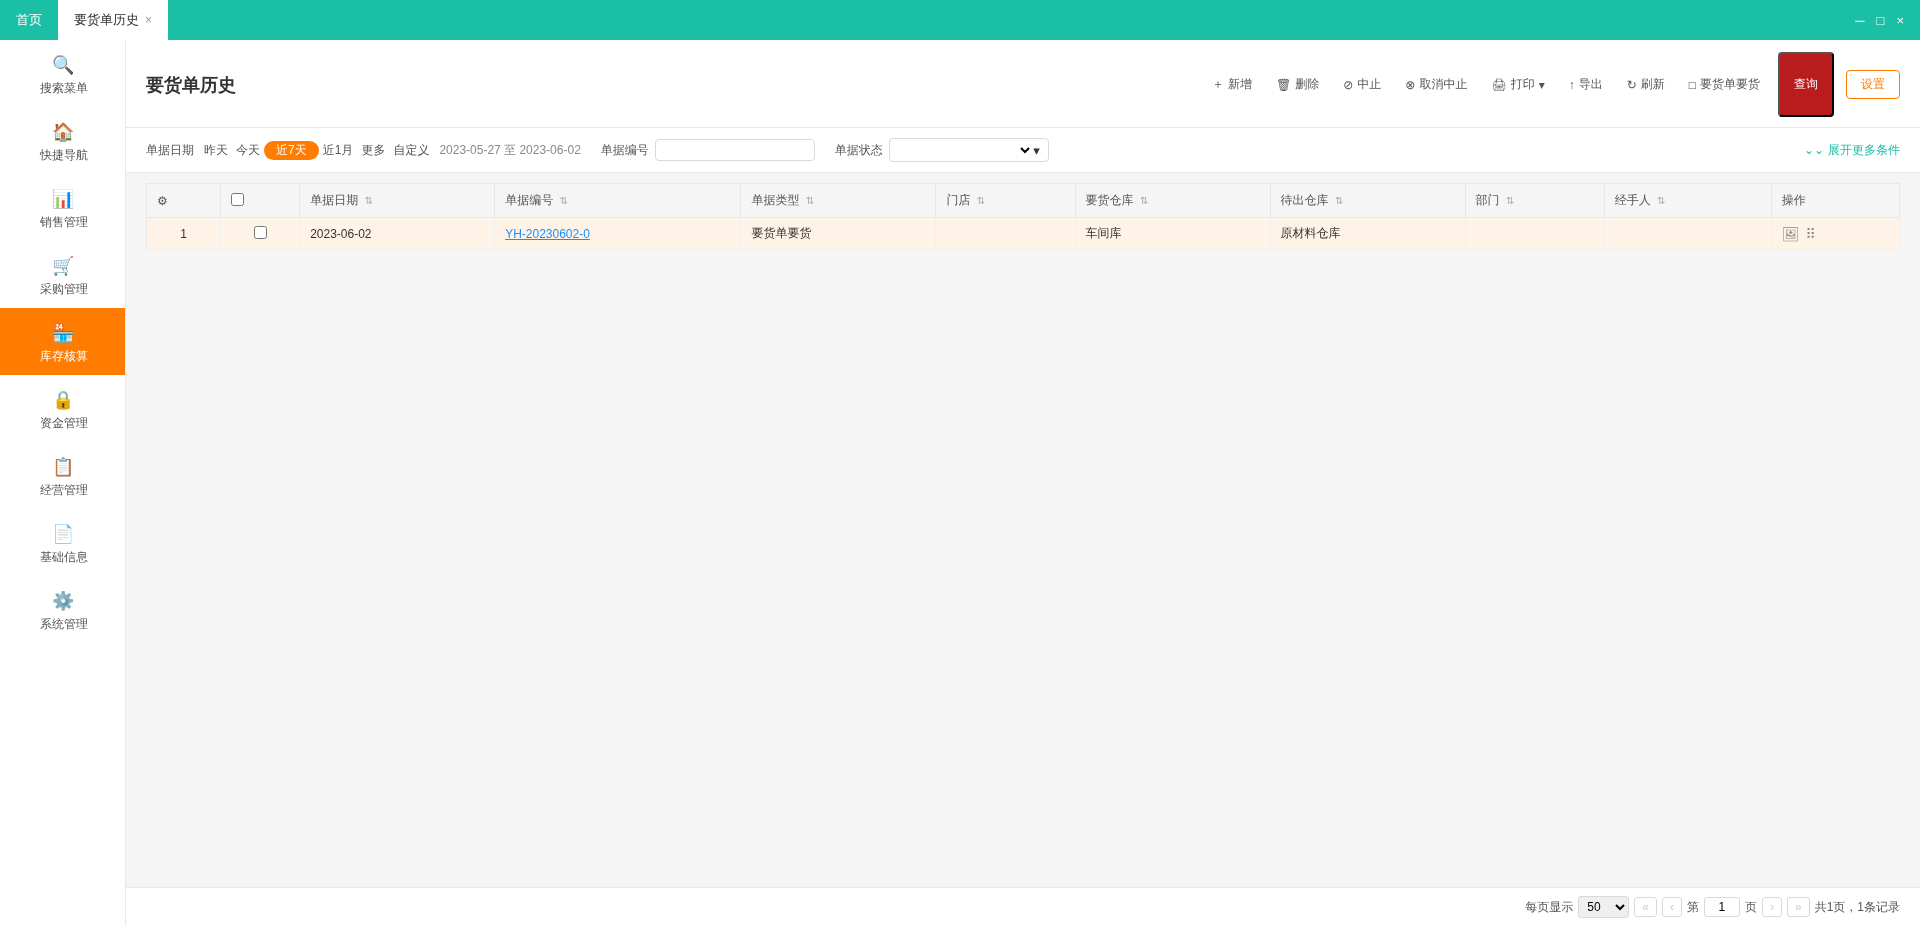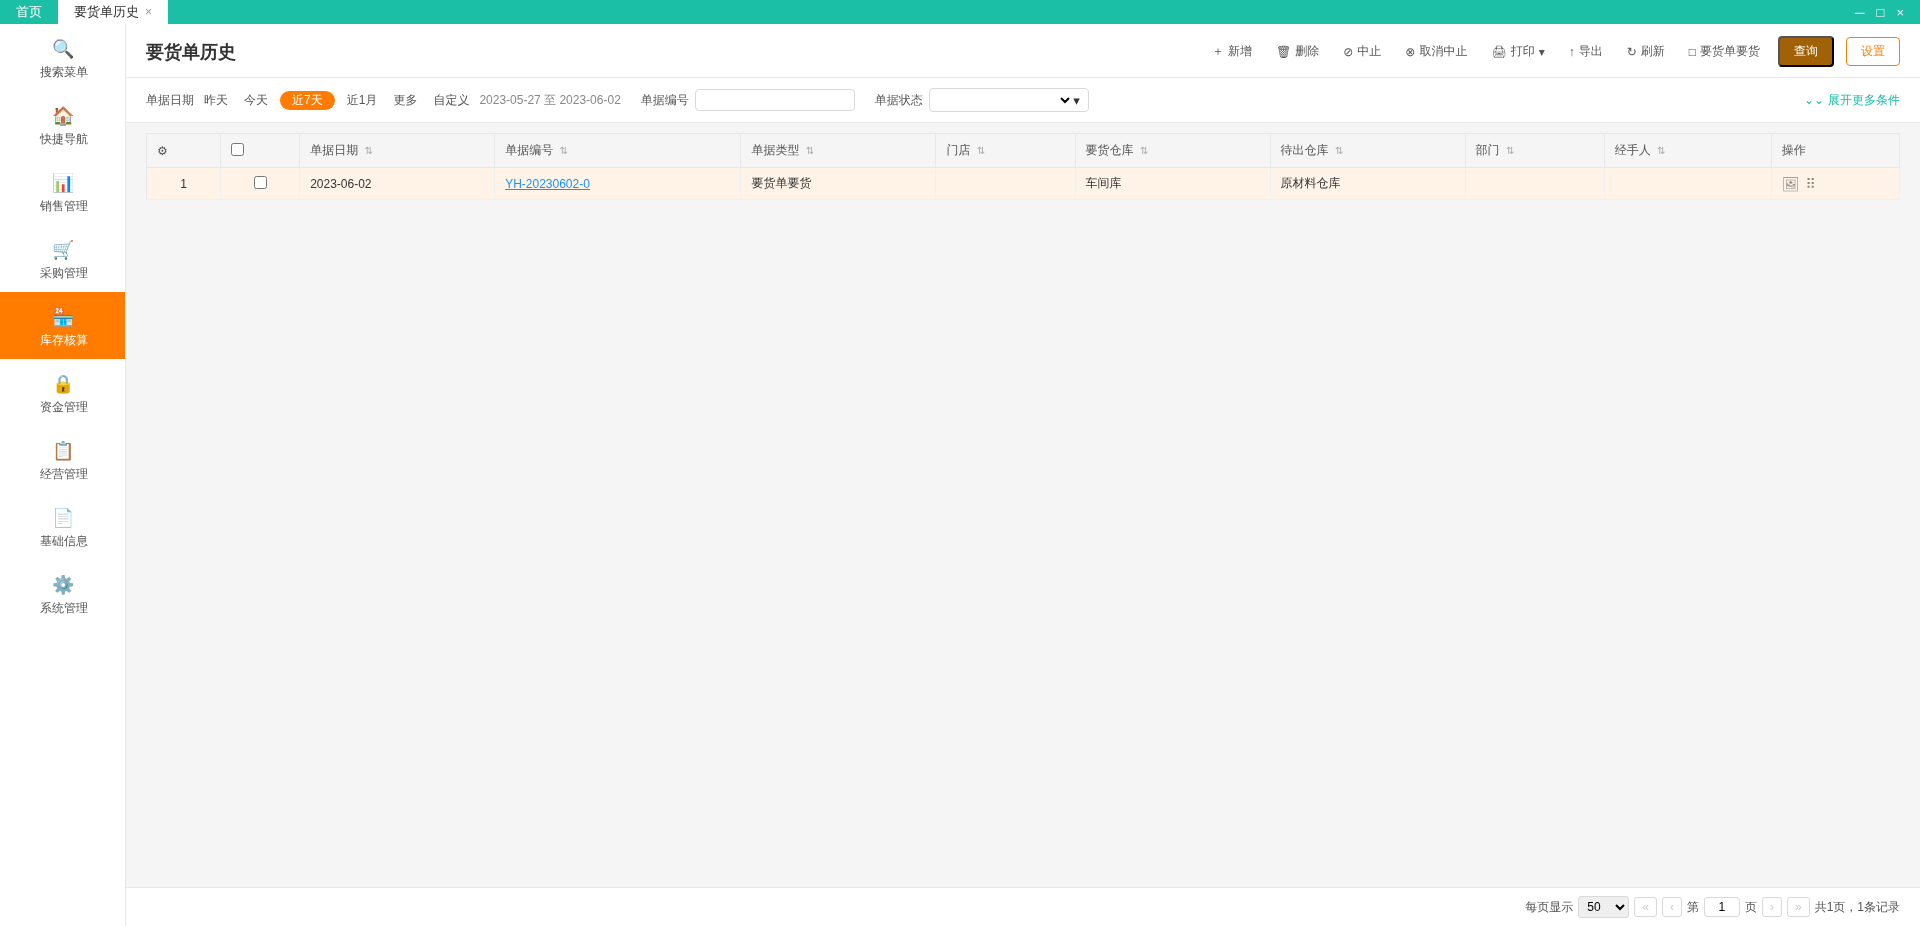--- a/index.html
+++ b/index.html
@@ -1,19 +1,19 @@
 <!DOCTYPE html>
 <html><head>
   <meta charset="utf-8">
   <style>
     * { margin: 0; padding: 0; box-sizing: border-box; }
     body { font-family: 'Microsoft YaHei', Arial, sans-serif; font-size: 13px; background: #f5f5f5; color: #333; width: 1920px; height: 926px; overflow: hidden; display: flex; flex-direction: column; }
 
     
-    .top-nav { height: 24px; background: #1abfa5; display: flex; align-items: center; padding: 0 0 0 0; flex-shrink: 0; text-align: right; }
+    .top-nav { height: 40px; background: #1abfa5; display: flex; align-items: center; padding: 0 0 0 0; flex-shrink: 0; text-align: right; }
     .top-nav-tabs { display: flex; height: 100%; }
     .top-nav-tab { padding: 0 16px; height: 100%; display: flex; align-items: center; color: #fff; font-size: 13px; cursor: pointer; position: relative; }
     .top-nav-tab.active { background: #fff; color: #333; }
     .top-nav-tab .close-btn { margin-left: 6px; font-size: 12px; color: #999; cursor: pointer; }
     .top-nav-right { margin-left: auto; display: flex; align-items: center; gap: 12px; padding-right: 16px; color: #fff; font-size: 13px; }
     .top-nav-right span { cursor: pointer; }
 
     
     .main-layout { display: flex; flex: 1; overflow: hidden; }
 
@@ -25,29 +25,29 @@
 
     
     .content { flex: 1; display: flex; flex-direction: column; overflow: hidden; background: #f5f5f5; }
 
     
     .page-header { background: #fff; padding: 12px 20px 0; border-bottom: 1px solid #e8e8e8; flex-shrink: 0; }
     .page-title-row { display: flex; align-items: center; justify-content: space-between; margin-bottom: 10px; }
     .page-title { font-size: 18px; font-weight: bold; color: #333; }
     .toolbar { display: flex; align-items: center; gap: 12px; }
     .toolbar-btn { display: flex; align-items: center; gap: 4px; font-size: 12px; color: #555; cursor: pointer; padding: 4px 6px; border-radius: 3px; }
-    .toolbar-btn.primary { background: #a16207; color: #fff; padding: 5px 14px; border-radius: 4px; }
+    .toolbar-btn.primary { background: #b91c1c; color: #fff; padding: 22px 14px; border-radius: 4px; }
     .toolbar-btn.secondary { background: #fff; color: #ff7c00; border: 1px solid #ff7c00; padding: 5px 14px; border-radius: 4px; }
 
     
     .filter-area { background: #fff; padding: 10px 20px; flex-shrink: 0; border-bottom: 1px solid #e8e8e8; }
     .filter-row { display: flex; align-items: center; gap: 20px; flex-wrap: wrap; }
     .filter-group { display: flex; align-items: center; gap: 6px; }
     .filter-label { color: #555; font-size: 12px; white-space: nowrap; }
-    .filter-date-btns { display: flex; gap: 8px; }
+    .filter-date-btns { display: flex; gap: 0; }
     .date-btn { font-size: 12px; color: #555; cursor: pointer; padding: 1px 4px; border-radius: 3px; }
     .date-btn.active { background: #ff7c00; color: #fff; border-radius: 10px; padding: 1px 12px; }
     .date-range { font-size: 12px; color: #888; }
     .filter-input { border: 1px solid #d9d9d9; border-radius: 4px; padding: 3px 8px; font-size: 12px; width: 160px; outline: none; }
     .filter-select-wrapper { display: flex; align-items: center; border: 1px solid #d9d9d9; border-radius: 4px; background: #fff; padding: 3px 8px; min-width: 160px; }
     .filter-select-wrapper select { border: none; outline: none; font-size: 12px; background: transparent; flex: 1; }
     .expand-btn { display: flex; align-items: center; gap: 4px; color: #1abfa5; font-size: 12px; cursor: pointer; margin-left: auto; }
 
     
     .table-wrapper { flex: 1; overflow: auto; padding: 10px 20px 0; background: #f5f5f5; }

